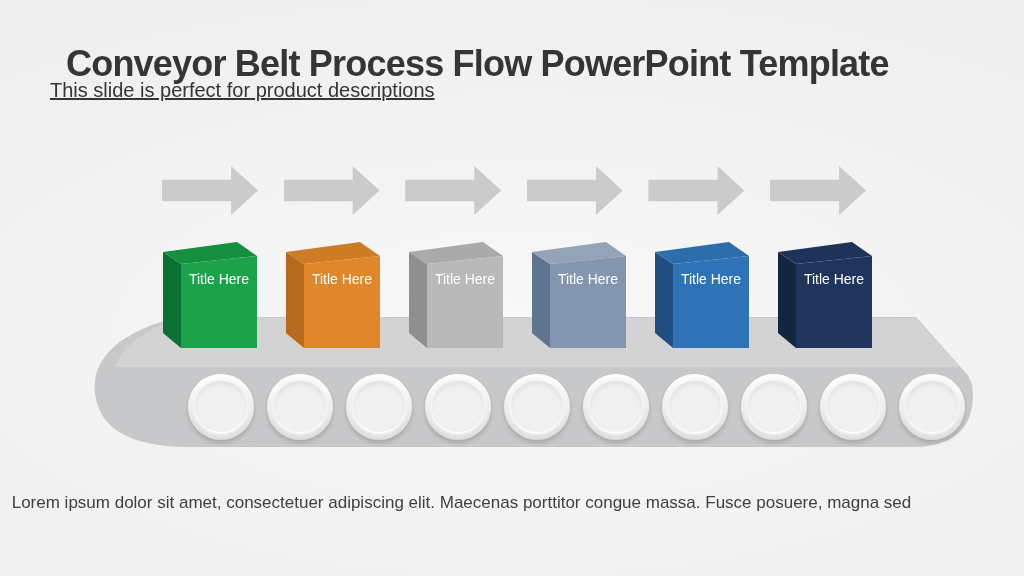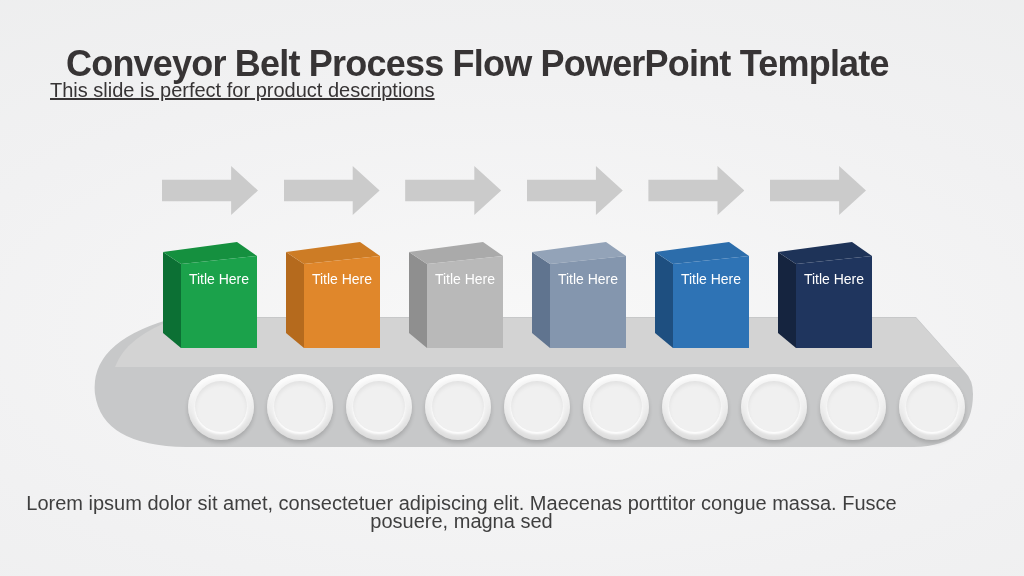--- a/index.html
+++ b/index.html
@@ -37,21 +37,21 @@
     position:absolute; top:374px; width:66px; height:66px; border-radius:50%;
     box-shadow: 0 3px 4px rgba(0,0,0,0.16), inset 0 -5px 7px rgba(0,0,0,0.10), inset 0 4px 5px #ffffff;
   }
   .roller-inner {
     position:absolute; left:11%; top:10%; width:78%; height:78%; border-radius:50%;
     background:#f0f0f0;
     box-shadow: inset 0 3px 4px rgba(0,0,0,0.06), 0 2px 2px rgba(255,255,255,0.9);
   }
   .desc {
     position:absolute; left:0; top:494px; width:923px; margin:0;
-    text-align:center; font-size:20px; line-height:18px; color:#3f3f3f;
+    text-align:center; font-size:17px; line-height:18px; color:#3f3f3f;
   }
 </style>
 </head>
 <body>
 
 <div class="slide">
 
   <h1 class="title">Conveyor Belt Process Flow PowerPoint Template</h1>
   <p class="subtitle">This slide is perfect for product descriptions</p>
 

